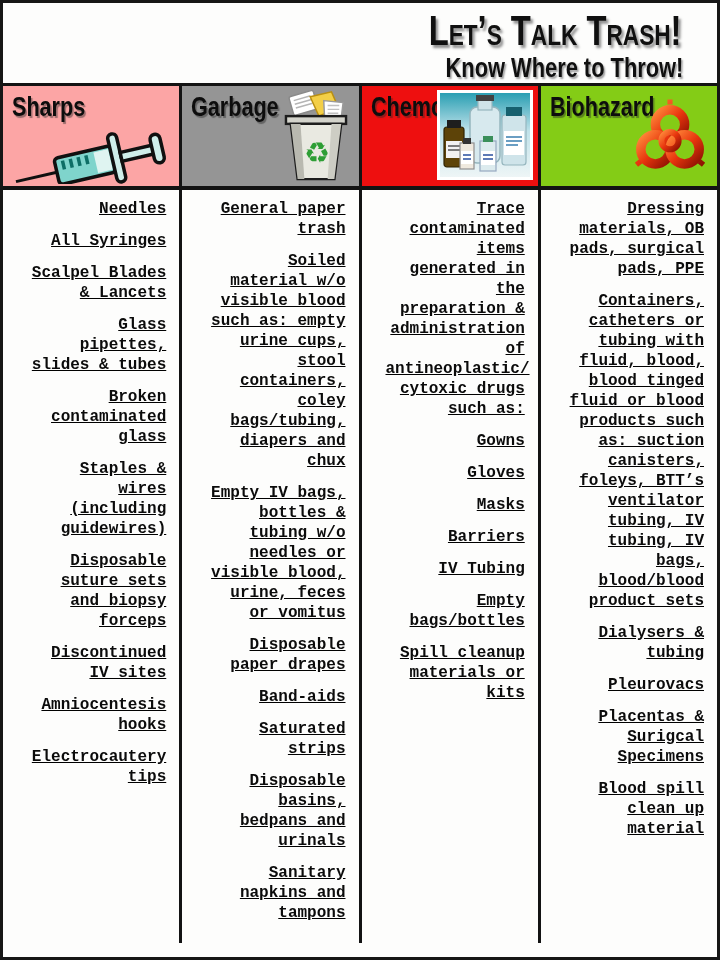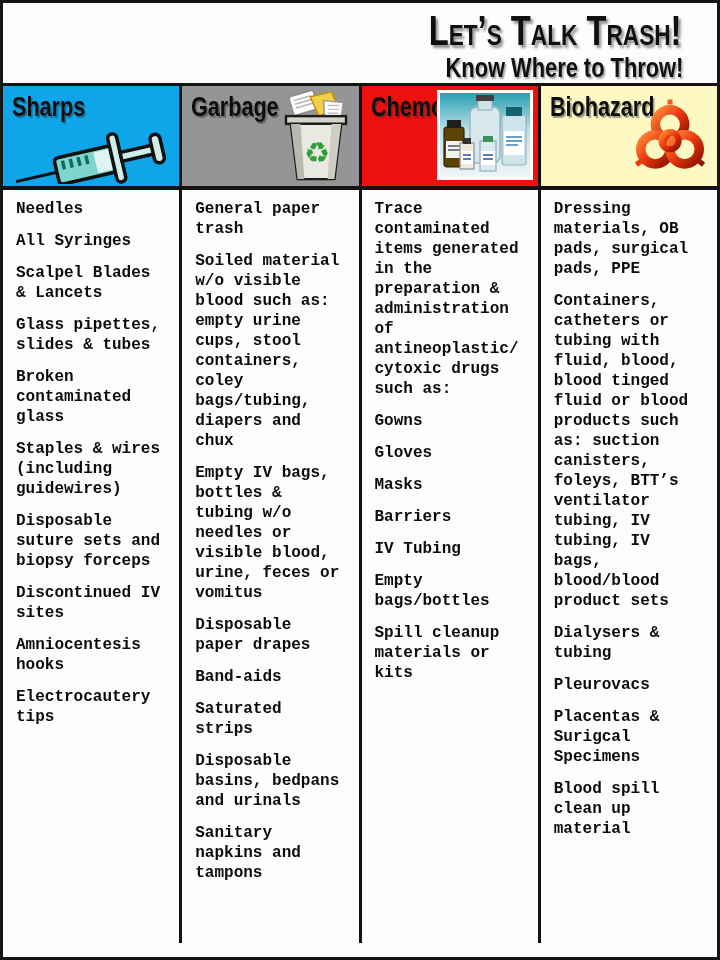--- a/index.html
+++ b/index.html
@@ -58,24 +58,25 @@
   .syringe-svg  { position:absolute; left:6px; bottom:2px; width:164px; height:66px; }
   .trash-svg    { position:absolute; right:6px; top:3px; width:74px; height:93px; }
   .photo-frame  { position:absolute; right:5px; top:4px; width:96px; height:90px;
                   border:3px solid #ffffff; box-sizing:border-box; background:#e8f2f4; }
   .photo-frame svg { width:100%; height:100%; display:block; }
   .bio-svg      { position:absolute; right:4px; top:10px; width:86px; height:86px; }
   
   .body-row { display:flex; align-items:stretch; height:753px; }
   .col {
     flex:1 1 0;
-    padding:9px 13px 0 13px;
+    padding:9px 13px 0 24px;
     box-sizing:border-box;
     overflow:hidden;
-    text-align:left;
+    text-align:right;
+    text-decoration:underline;
   }
   .col + .col { border-left:3px solid #131313; }
   .item {
     margin:0 0 12px 0;
     font-family:"Liberation Mono", "DejaVu Sans Mono", monospace;
     font-weight:bold;
     font-size:16px;
     line-height:20px;
     color:#0b0b0b;
   }
@@ -85,21 +86,21 @@
 
 <div class="page">
 
   <header class="title-block">
     <h1 class="title-line main-title"><span class="display">Let’s Talk Trash!</span></h1>
     <h2 class="title-line sub-title"><span class="display">Know Where to Throw!</span></h2>
   </header>
 
   <div class="header-row">
 
-    <div class="hcell" style="background: #0ea5e9;">
+    <div class="hcell" style="background: #fca5a5;">
       <span class="hlabel-wrap"><span class="hlabel">Sharps</span></span>
       <svg class="syringe-svg" viewBox="0 0 164 66">
         <g transform="rotate(-13 82 33)">
           <line x1="2" y1="46" x2="44" y2="46" stroke="#101010" stroke-width="3"></line>
           <rect x="44" y="32" width="58" height="27" rx="4" fill="#7fd4cc" stroke="#101010" stroke-width="3.5"></rect>
           <rect x="84" y="35" width="15" height="21" fill="#dff4f1"></rect>
           <path d="M52 36 v9 M60 36 v9 M68 36 v9 M76 36 v9" stroke="#0e6e66" stroke-width="3.5"></path>
           <rect x="101" y="21" width="9" height="49" rx="4.5" fill="#cfeeea" stroke="#101010" stroke-width="3.5"></rect>
           <rect x="110" y="41" width="33" height="9" fill="#cfeeea" stroke="#101010" stroke-width="3.5"></rect>
           <rect x="142" y="31" width="10" height="29" rx="5" fill="#cfeeea" stroke="#101010" stroke-width="3.5"></rect>
@@ -153,21 +154,21 @@
           <rect x="21" y="58" width="12" height="13" fill="#ffffff"></rect>
           <path d="M23 62 h8 M23 66 h8" stroke="#2a4f9e" stroke-width="1.4"></path>
           <rect x="40" y="48" width="16" height="30" fill="#dcebee" stroke="#96a9c0" stroke-width="1.2"></rect>
           <rect x="43" y="43" width="10" height="6" fill="#3a8f5a"></rect>
           <rect x="41" y="58" width="14" height="14" fill="#ffffff"></rect>
           <path d="M43 62 h10 M43 66 h10" stroke="#2a4f9e" stroke-width="1.4"></path>
         </svg>
       </div>
     </div>
 
-    <div class="hcell" style="background: #fef9c3;">
+    <div class="hcell" style="background: #84cc16;">
       <span class="hlabel-wrap"><span class="hlabel">Biohazard</span></span>
       <svg class="bio-svg" viewBox="0 0 100 100">
         <defs>
           <linearGradient id="bio" x1="0" y1="0" x2="1" y2="1">
             <stop offset="0" stop-color="#ff8a3a"></stop>
             <stop offset="0.5" stop-color="#e8350e"></stop>
             <stop offset="1" stop-color="#8e1202"></stop>
           </linearGradient>
         </defs>
         <g stroke="url(#bio)" fill="none">

